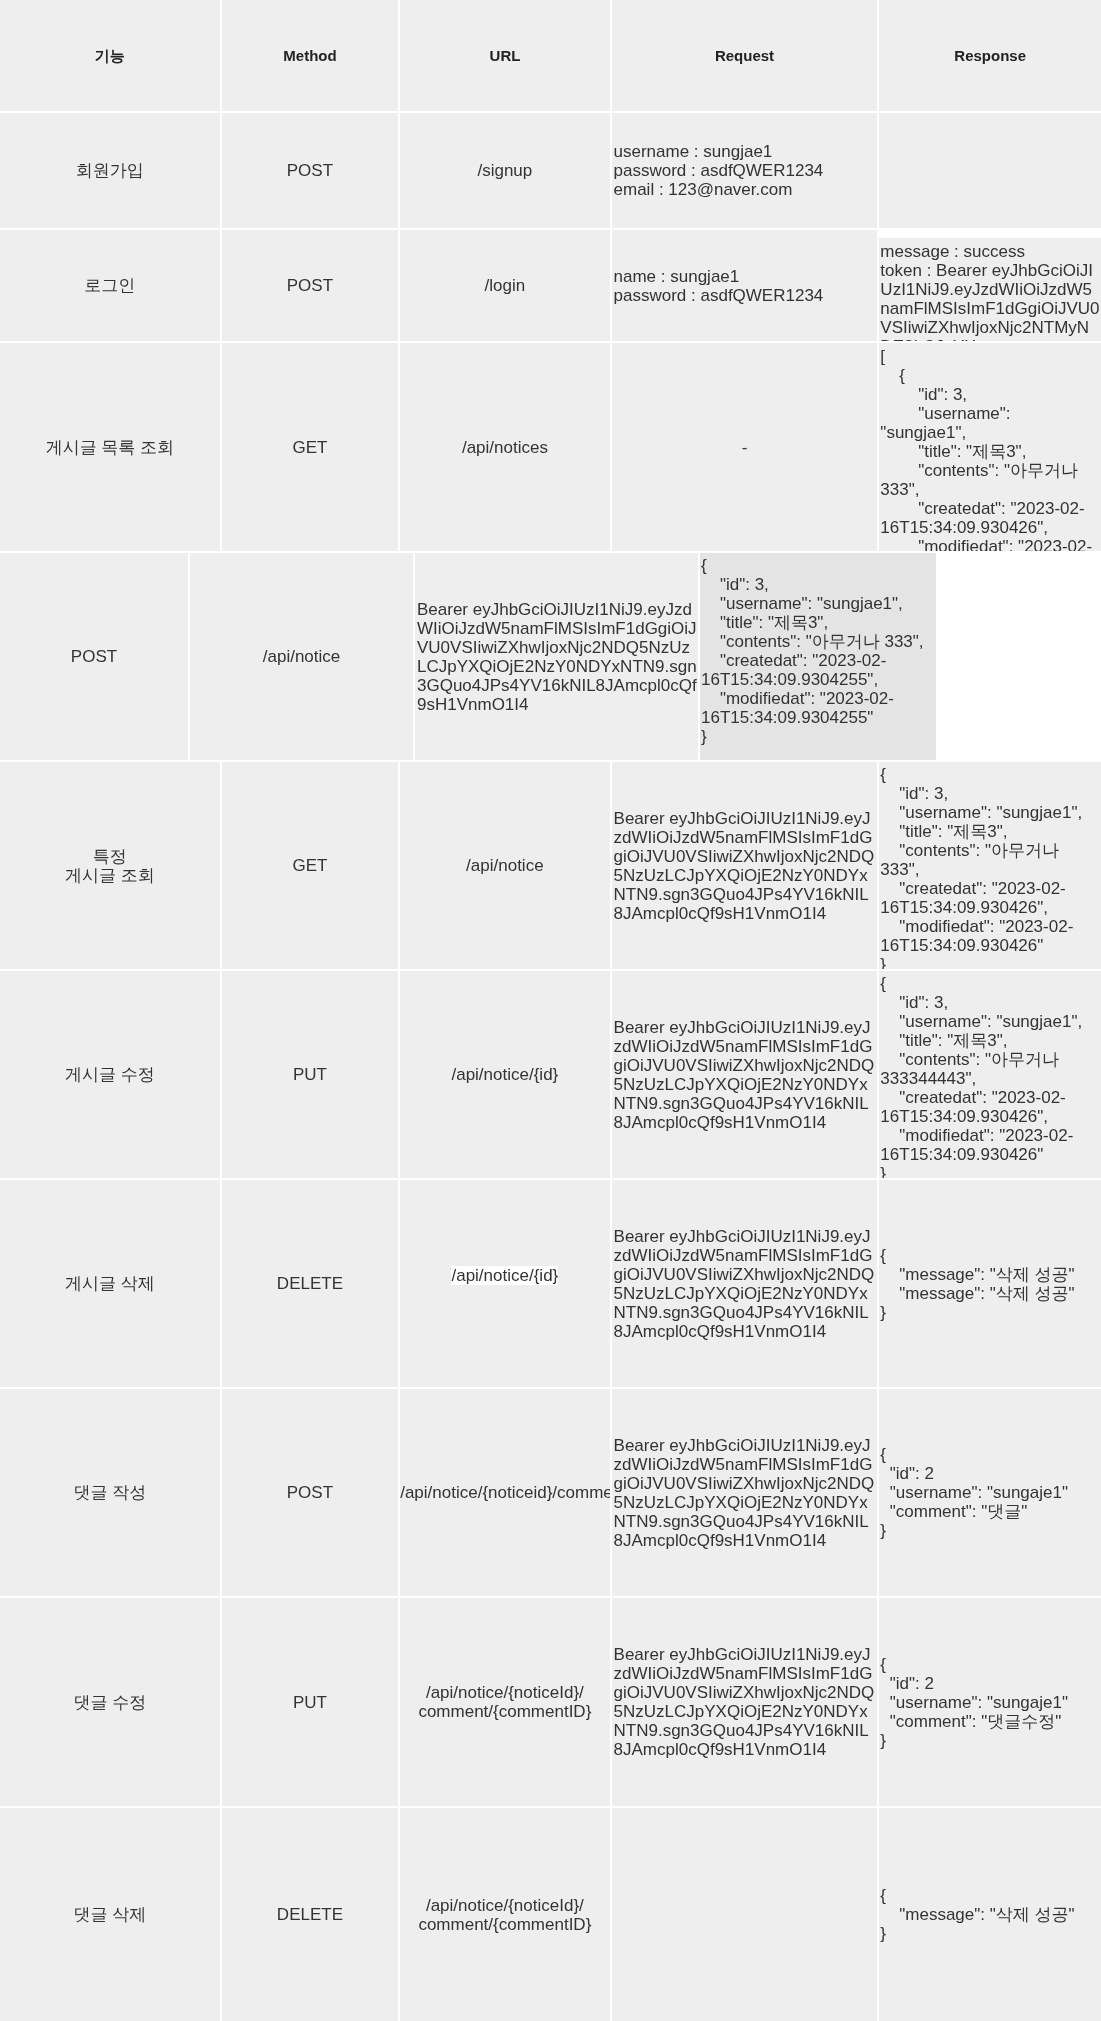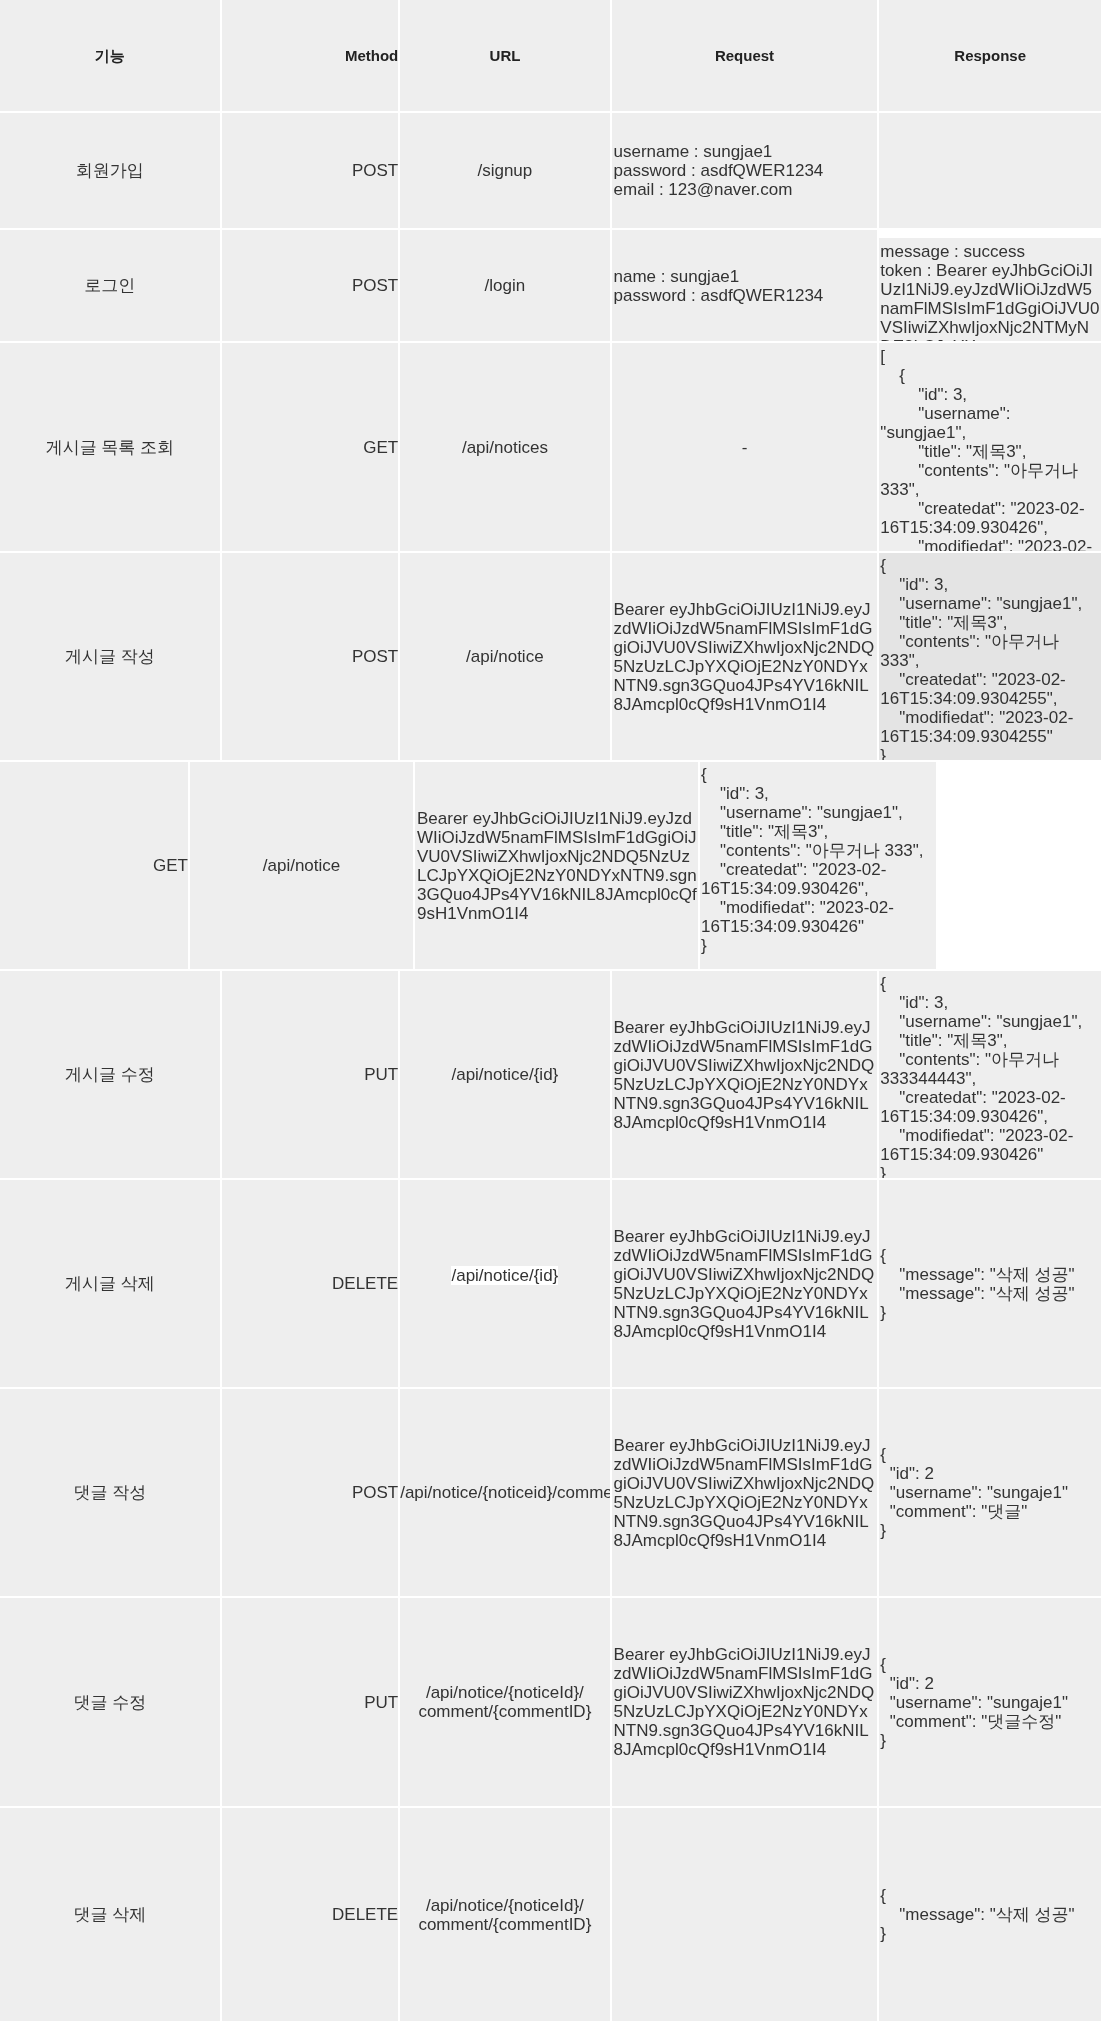--- a/index.html
+++ b/index.html
@@ -33,21 +33,21 @@
       border-right: 2px solid #ffffff;
       border-bottom: 2px solid #ffffff;
       overflow: hidden;
       display: flex;
       align-items: center;
       font-size: 17px;
       line-height: 19px;
     }
     .cell:last-child { border-right: none; }
     .c1 { width: 236px; justify-content: center; text-align: center; }
-    .c2 { width: 190px; justify-content: flex-end; text-align: center; }
+    .c2 { width: 190px; justify-content: center; text-align: center; }
     .c3 { width: 225px; justify-content: center; text-align: center; }
     .c4 { width: 285px; justify-content: flex-start; text-align: left; padding-left: 2px; }
     .c5 { width: 236px; justify-content: flex-start; text-align: left; padding-left: 1px; }
     .header .cell {
       font-weight: bold;
       font-size: 15px;
       color: #222222;
     }
     .header .c4, .header .c5 {
       justify-content: center;
@@ -152,23 +152,20 @@
         "id": 3,
         "username": "sungjae1",
         "title": "제목3",
         "contents": "아무거나 333",
         "createdat": "2023-02-16T15:34:09.930426",
         "modifiedat": "2023-02-</span>
       </div>
   </div>
 
   <div class="row" style="top:553px;height:209px;">
-    <div class="cell c1">
-        <span class="pre">게시글 작성</span>
-      </div>
     <div class="cell c2">
         <span>POST</span>
       </div>
     <div class="cell c3">
         <span class="pre">/api/notice</span>
       </div>
     <div class="cell c4">
         <span class="pre">Bearer eyJhbGciOiJIUzI1NiJ9.eyJzdWIiOiJzdW5namFlMSIsImF1dGgiOiJVU0VSIiwiZXhwIjoxNjc2NDQ5NzUzLCJpYXQiOjE2NzY0NDYxNTN9.sgn3GQuo4JPs4YV16kNIL8JAmcpl0cQf9sH1VnmO1I4</span>
       </div>
     <div class="cell c5 shaded" style="align-items:flex-start;padding-top:3px;">
@@ -177,20 +174,24 @@
     "username": "sungjae1",
     "title": "제목3",
     "contents": "아무거나 333",
     "createdat": "2023-02-16T15:34:09.9304255",
     "modifiedat": "2023-02-16T15:34:09.9304255"
 }</span>
       </div>
   </div>
 
   <div class="row" style="top:762px;height:209px;">
+    <div class="cell c1">
+        <span class="pre">특정
+게시글 조회</span>
+      </div>
     <div class="cell c2">
         <span>GET</span>
       </div>
     <div class="cell c3">
         <span class="pre">/api/notice</span>
       </div>
     <div class="cell c4">
         <span class="pre">Bearer eyJhbGciOiJIUzI1NiJ9.eyJzdWIiOiJzdW5namFlMSIsImF1dGgiOiJVU0VSIiwiZXhwIjoxNjc2NDQ5NzUzLCJpYXQiOjE2NzY0NDYxNTN9.sgn3GQuo4JPs4YV16kNIL8JAmcpl0cQf9sH1VnmO1I4</span>
       </div>
     <div class="cell c5" style="align-items:flex-start;padding-top:3px;">

